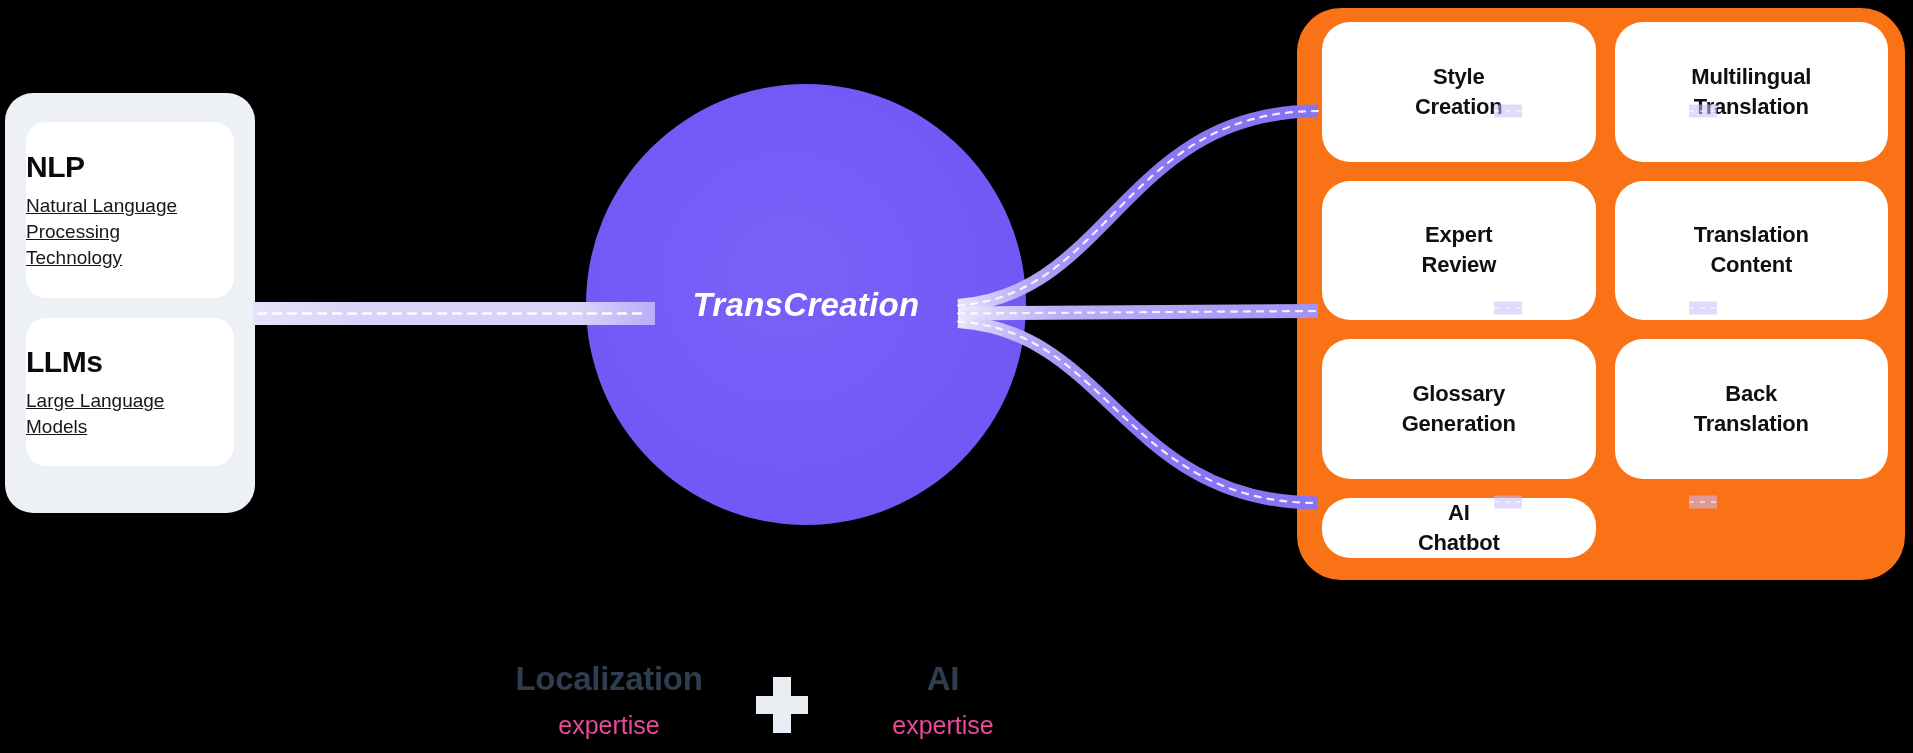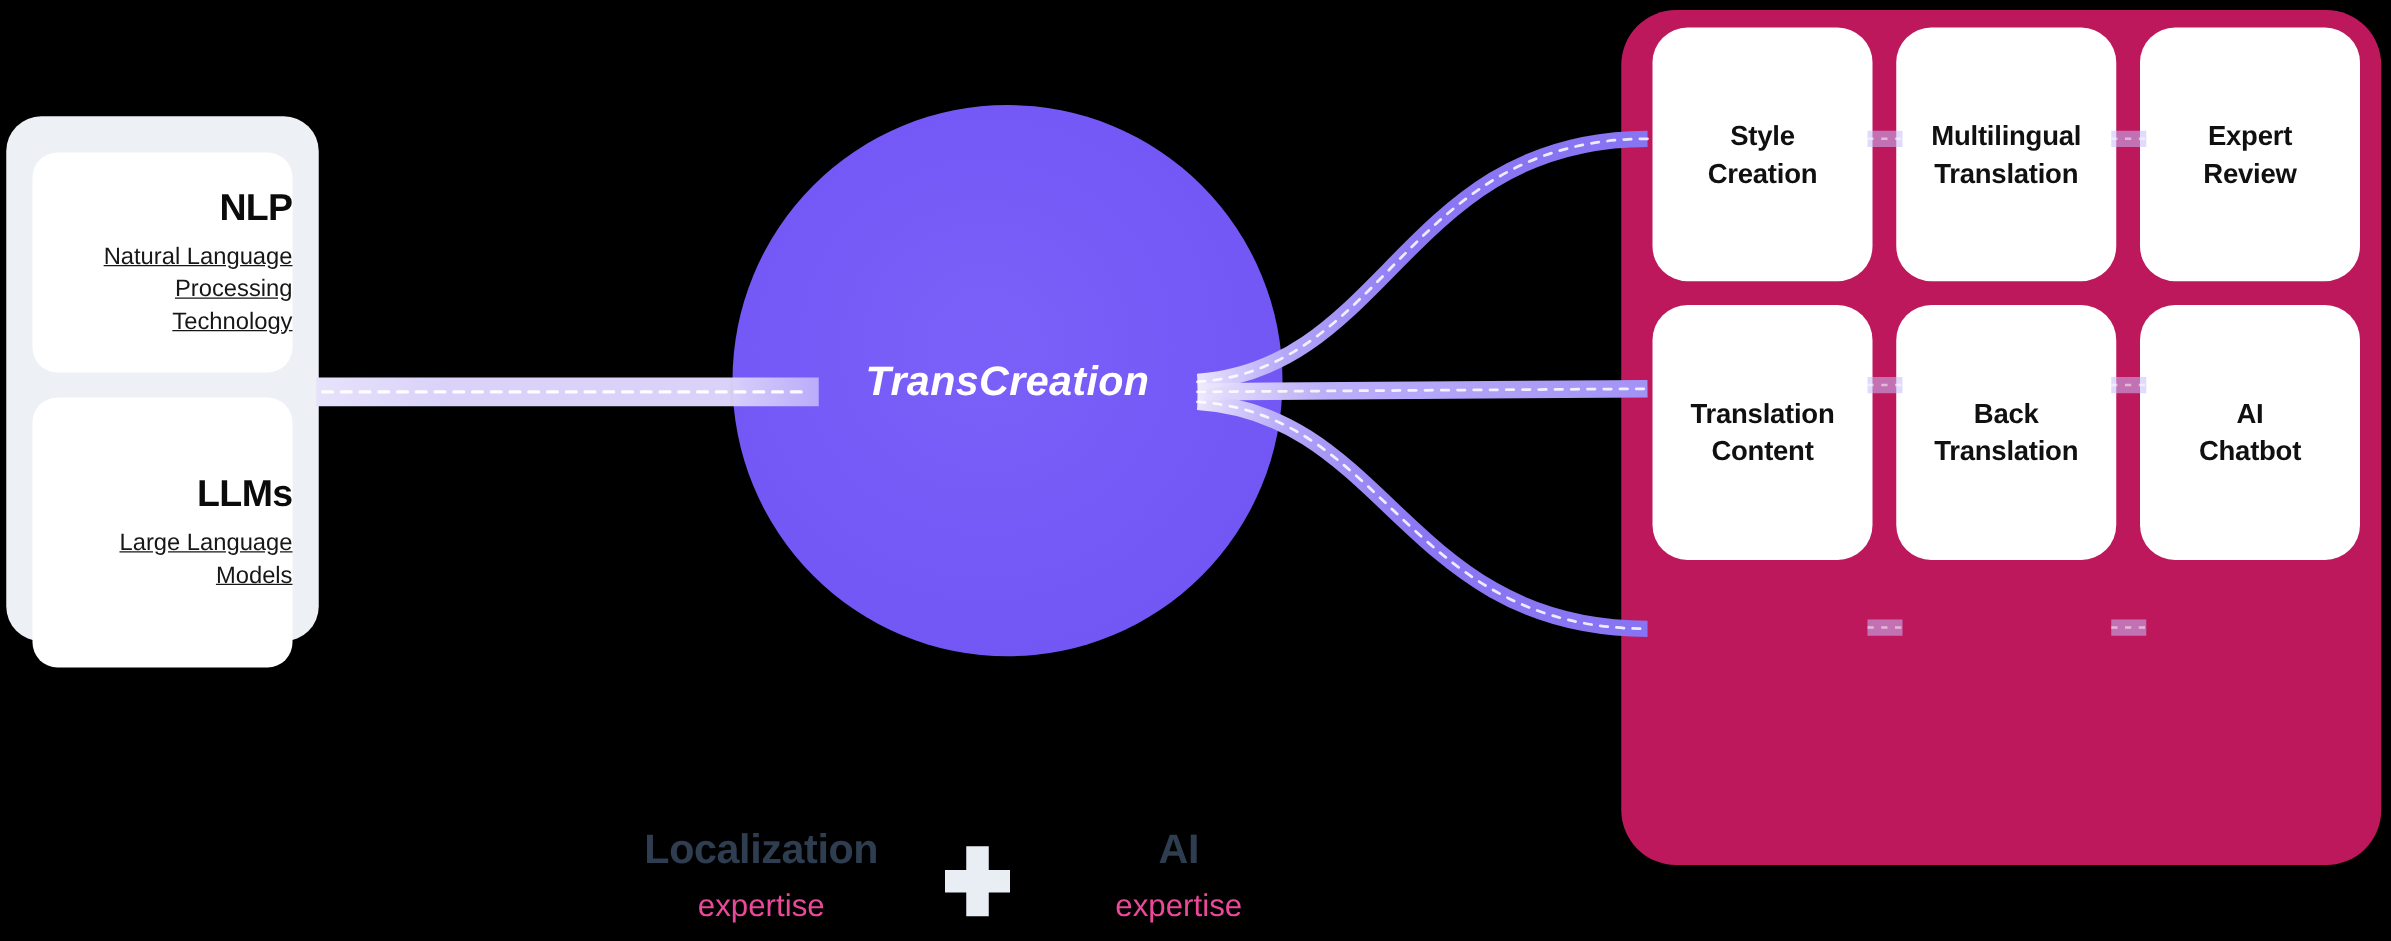--- a/index.html
+++ b/index.html
@@ -8,42 +8,42 @@
     overflow:hidden; font-family:"Liberation Sans", sans-serif;
   }
 
   
   .inputs-panel {
     position:absolute; left:5px; top:93px; width:250px; height:420px;
     background:#EDF1F5; border-radius:28px;
   }
   .input-card {
     position:absolute; left:21px; width:208px; background:#FFFFFF; border-radius:20px;
-    display:flex; flex-direction:column; align-items:flex-end; justify-content:center;
+    display:flex; flex-direction:column; align-items:flex-start; justify-content:center;
     text-align:center;
   }
   .input-card.nlp  { top:29px;  height:176px; }
-  .input-card.llms { top:225px; height:216px; }
+  .input-card.llms { top:225px; height:148px; }
   .input-title { font-size:30px; font-weight:bold; color:#0B0B0B; letter-spacing:-0.5px; margin-bottom:9px; }
   .input-line  { font-size:19px; color:#171717; line-height:26px;text-decoration:underline; }
 
   
   .center-circle {
     position:absolute; left:586px; top:84px; width:440px; height:441px; border-radius:50%;
     background:radial-gradient(circle at 46% 44%, #7B60F8 0%, #7459F7 55%, #6F54F2 100%);
     display:flex; align-items:center; justify-content:center;font-style:italic;
   }
   .circle-label { color:#FFFFFF; font-size:33px; font-weight:bold; letter-spacing:0.3px; }
 
   
   .features-grid {
-    position:absolute; left:1297px; top:8px; width:608px; height:684px;
-    background:#be185d; border-radius:44px; box-sizing:border-box;
+    position:absolute; left:1297px; top:8px; width:608px; height:572px;
+    background:#f97316; border-radius:44px; box-sizing:border-box;
     padding:14px 17px 22px 25px;
-    display:grid; grid-template-columns:repeat(3,1fr); grid-template-rows:repeat(3,1fr);
+    display:grid; grid-template-columns:repeat(2,1fr); grid-template-rows:repeat(3,1fr);
     gap:19px 19px;
   }
   .feature-card {
     background:#FFFFFF; border-radius:28px;
     display:flex; flex-direction:column; align-items:center; justify-content:center;
     text-align:center;
   }
   .feature-line { font-size:22px; font-weight:bold; color:#101010; line-height:30px; letter-spacing:-0.2px; }
 
   
@@ -91,20 +91,24 @@
       <div class="feature-line">Multilingual</div>
       <div class="feature-line">Translation</div>
     </div>
     <div class="feature-card">
       <div class="feature-line">Expert</div>
       <div class="feature-line">Review</div>
     </div>
     <div class="feature-card">
       <div class="feature-line">Translation</div>
       <div class="feature-line">Content</div>
+    </div>
+    <div class="feature-card">
+      <div class="feature-line">Glossary</div>
+      <div class="feature-line">Generation</div>
     </div>
     <div class="feature-card">
       <div class="feature-line">Back</div>
       <div class="feature-line">Translation</div>
     </div>
     <div class="feature-card">
       <div class="feature-line">AI</div>
       <div class="feature-line">Chatbot</div>
     </div>
   </div>

